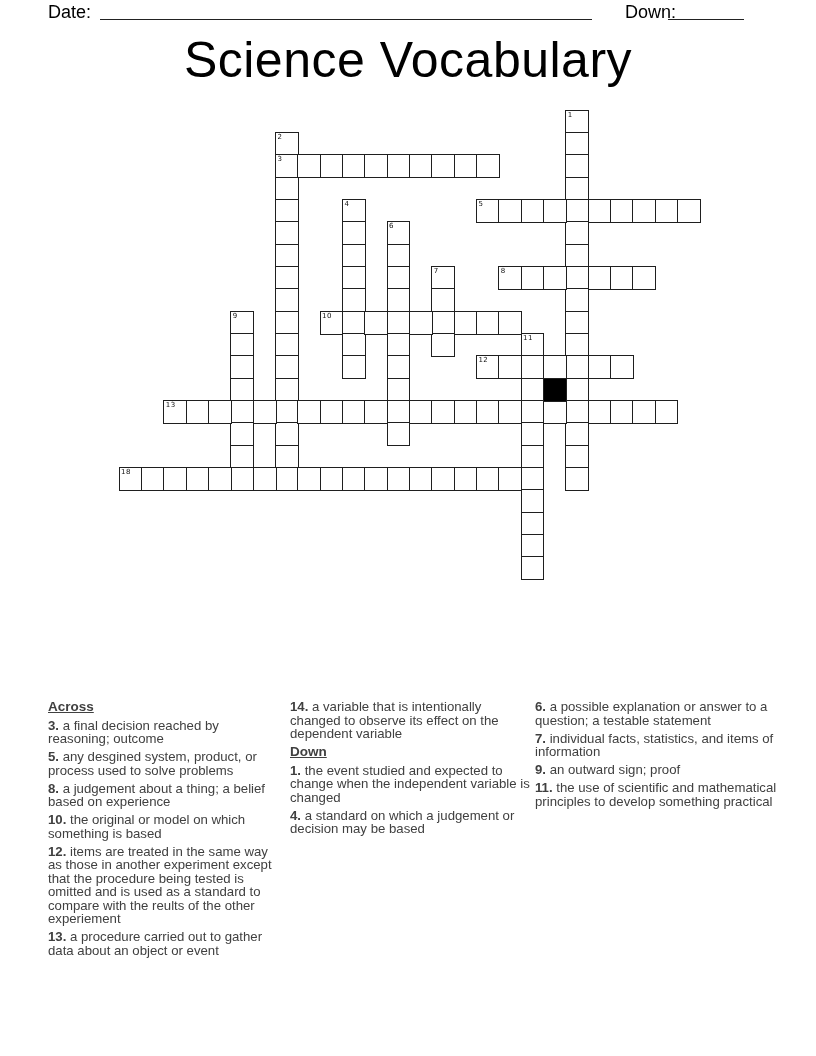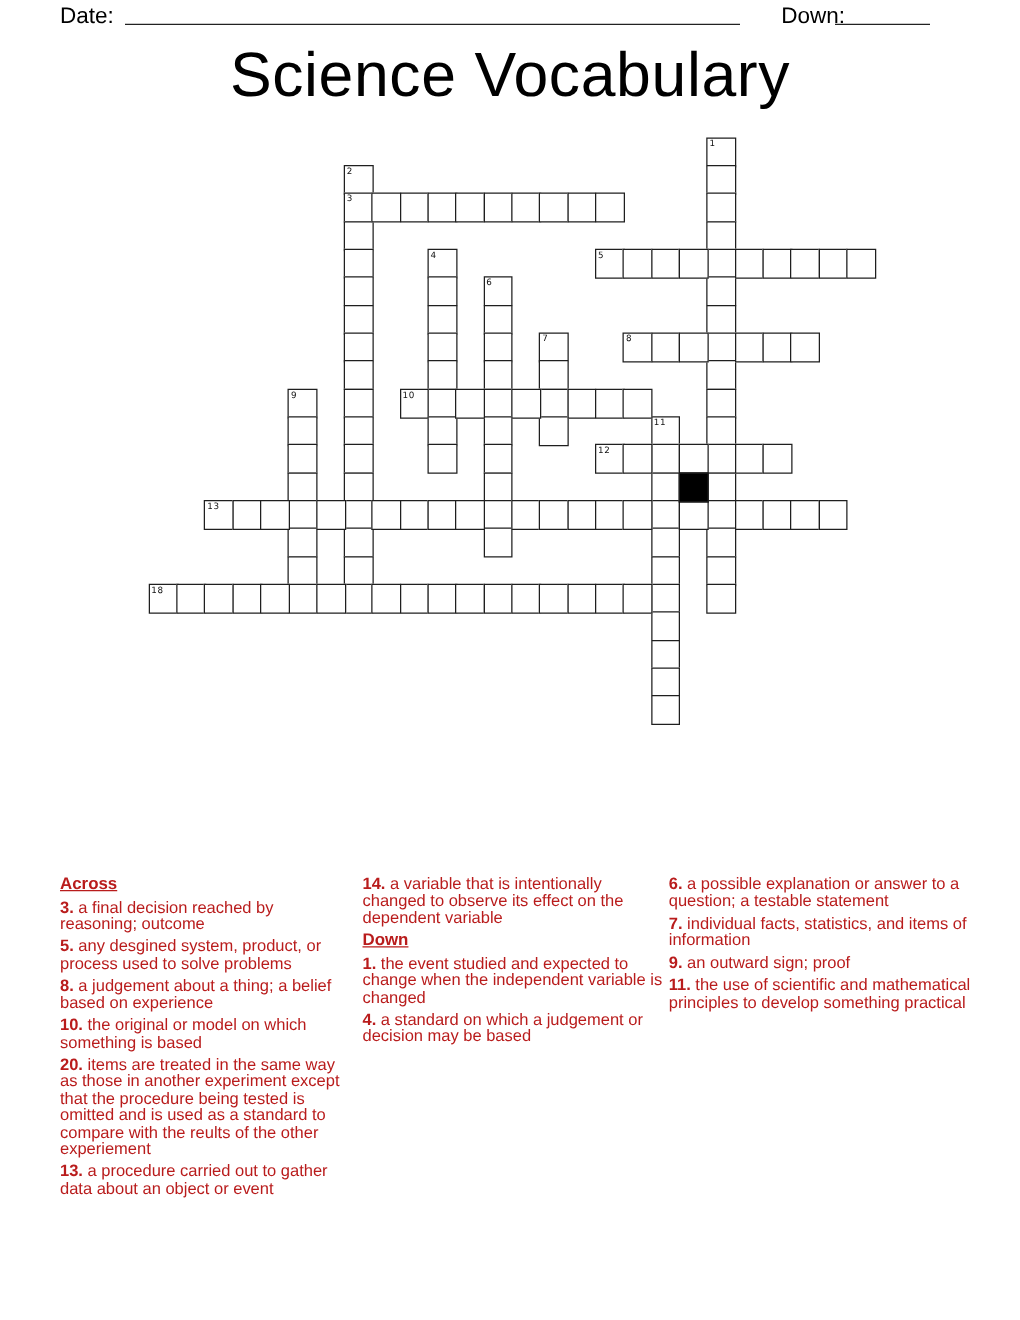--- a/index.html
+++ b/index.html
@@ -18,21 +18,21 @@
   #grid{position:absolute;left:0;top:0;width:816px;height:600px;}
   .cell{
     position:absolute;box-sizing:border-box;background:#fff;
     border:1.6px solid #1f1f1f;
   }
   .cell.black{background:#000;}
   .cellnum{
     position:absolute;top:0px;left:1.5px;font-size:7px;line-height:8px;
     font-family:"DejaVu Sans", sans-serif;color:#111;letter-spacing:0.5px;
   }
-  .clue-col{position:absolute;top:700px;font-size:13.2px;line-height:13.5px;color:#b91c1c;}
+  .clue-col{position:absolute;top:700px;font-size:13.2px;line-height:13.5px;color:#404040;}
   .c1{left:48px;width:233px;}
   .c2{left:290px;width:240px;}
   .c3{left:535px;width:252px;}
   .head{font-weight:bold;text-decoration:underline;font-size:13.5px;margin:0 0 5px 0;}
   .head + .clue{margin-top:0;}
   .clue{margin:0 0 4.5px 0;}
   .clue b{font-weight:bold;}
   .clue:nth-child(n) + .head{margin-top:3px;}
 </style>
 </head>
@@ -219,21 +219,21 @@
     <div class="cell" style="left: 498.21px; top: 467.08px; width: 23.93px; height: 23.93px;"></div>
     <div class="cell black" style="left: 542.87px; top: 377.76px; width: 23.93px; height: 23.93px;"></div>
   </div>
 
 <div class="clue-col c1">
     <div class="head">Across</div>
     <p class="clue"><b>3. </b>a final decision reached by reasoning; outcome</p>
     <p class="clue"><b>5. </b>any desgined system, product, or process used to solve problems</p>
     <p class="clue"><b>8. </b>a judgement about a thing; a belief based on experience</p>
     <p class="clue"><b>10. </b>the original or model on which something is based</p>
-    <p class="clue"><b>20. </b>items are treated in the same way as those in another experiment except that the procedure being tested is omitted and is used as a standard to compare with the reults of the other experiement</p>
+    <p class="clue"><b>12. </b>items are treated in the same way as those in another experiment except that the procedure being tested is omitted and is used as a standard to compare with the reults of the other experiement</p>
     <p class="clue"><b>13. </b>a procedure carried out to gather data about an object or event</p>
   </div>
 <div class="clue-col c2">
     <p class="clue"><b>14. </b>a variable that is intentionally changed to observe its effect on the dependent variable</p>
     <div class="head">Down</div>
     <p class="clue"><b>1. </b>the event studied and expected to change when the independent variable is changed</p>
     <p class="clue"><b>4. </b>a standard on which a judgement or decision may be based</p>
   </div>
 <div class="clue-col c3">
     <p class="clue"><b>6. </b>a possible explanation or answer to a question; a testable statement</p>

